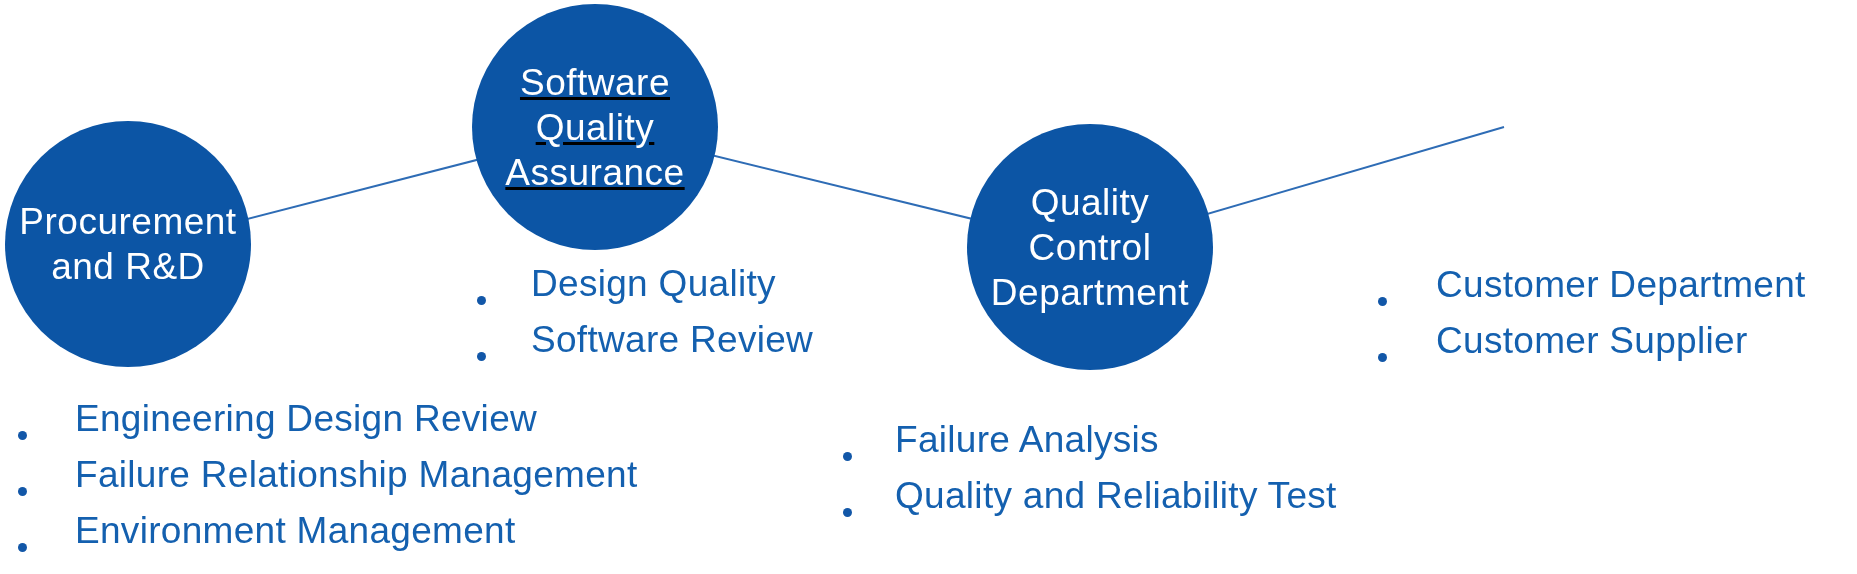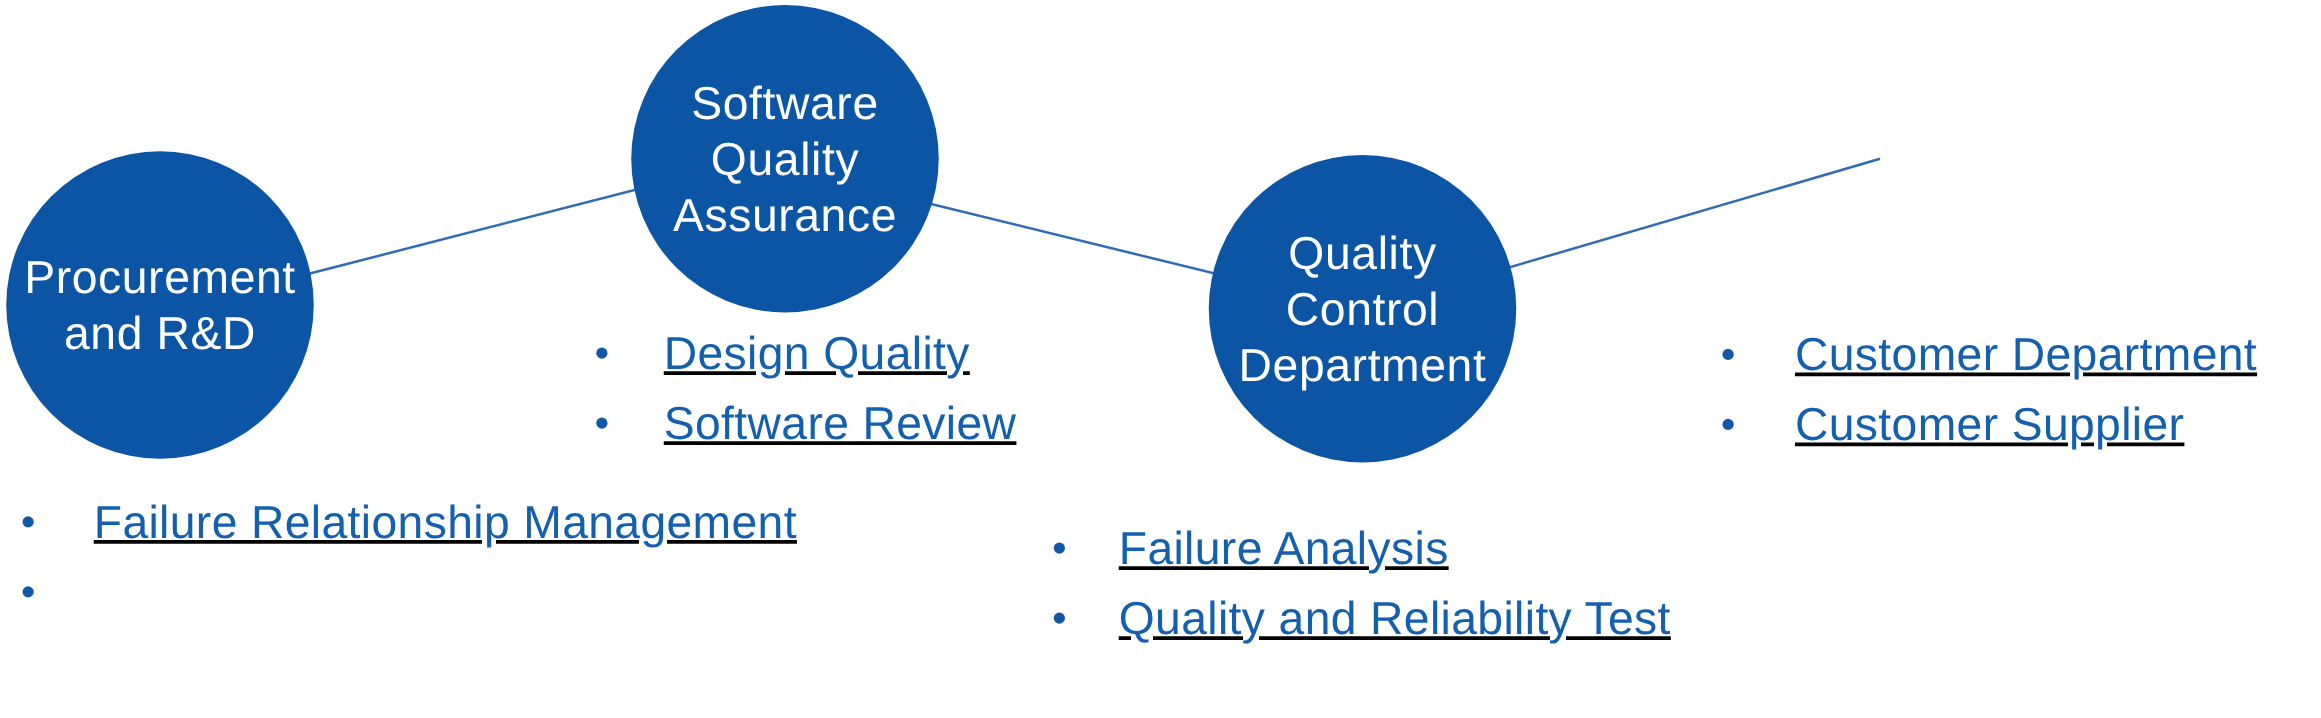--- a/index.html
+++ b/index.html
@@ -35,37 +35,36 @@
   .node-label {
     color: #FFFFFF;
     font-size: 37px;
     font-weight: 300;
     line-height: 45px;
     text-align: center;
     white-space: pre-line;
     letter-spacing: 0.5px;
   }
   .node-1 { left: 5px;   top: 121px; }
-  .node-2 { left: 505px;  top: 4px;   }
+  .node-2 { left: 472px;  top: 4px; text-decoration: underline;   }
   .node-3 { left: 967px;  top: 124px; }
   .node-4 { left: 1381px; top: 4px;   }
 
   .list {
     position: absolute;
     margin: 0;
     padding: 0;
     list-style: none;
     z-index: 3;
   }
   .list li {
     display: flex;
-    align-items: center;
+    align-items: flex-end;
     height: 45px;
     margin-bottom: 11px;
-    text-decoration: underline;
   }
   .dot {
     width: 9px;
     height: 9px;
     border-radius: 50%;
     background: #1257A8;
     flex: none;
   }
   .li-text {
     color: #1460AF;
@@ -108,24 +107,29 @@
   <div class="node node-3">
     <span class="node-label">Quality
 Control
 Department</span>
   </div>
 
 
   <ul class="list list-procurement">
     <li>
       <span class="dot"></span>
+      <span class="li-text">Engineering Design Review</span>
+    </li>
+    <li>
+      <span class="dot"></span>
       <span class="li-text">Failure Relationship Management</span>
     </li>
     <li>
       <span class="dot"></span>
+      <span class="li-text">Environment Management</span>
     </li>
   </ul>
 
   <ul class="list list-sqa">
     <li>
       <span class="dot"></span>
       <span class="li-text">Design Quality</span>
     </li>
     <li>
       <span class="dot"></span>

